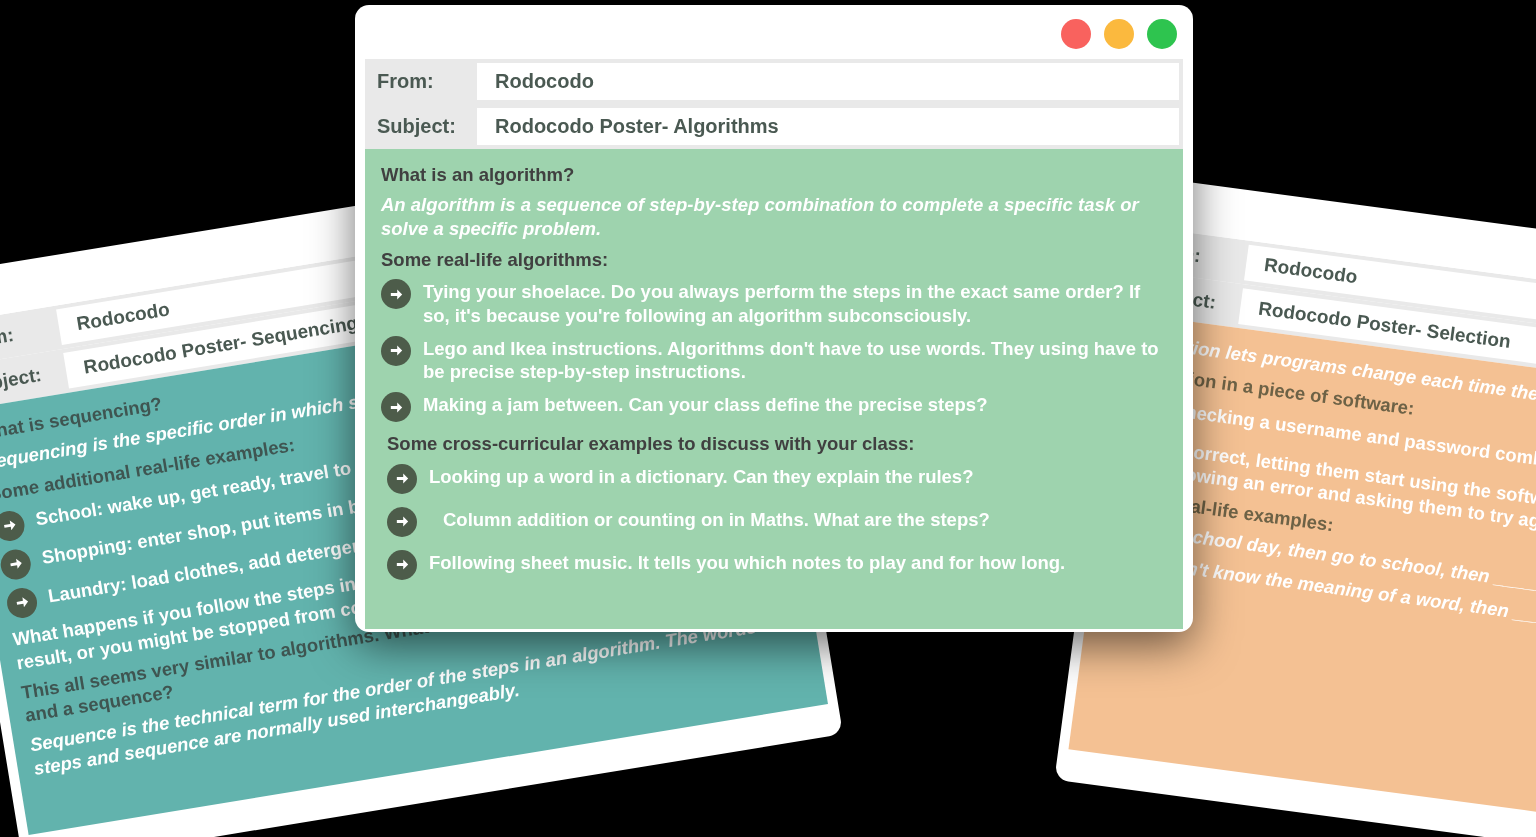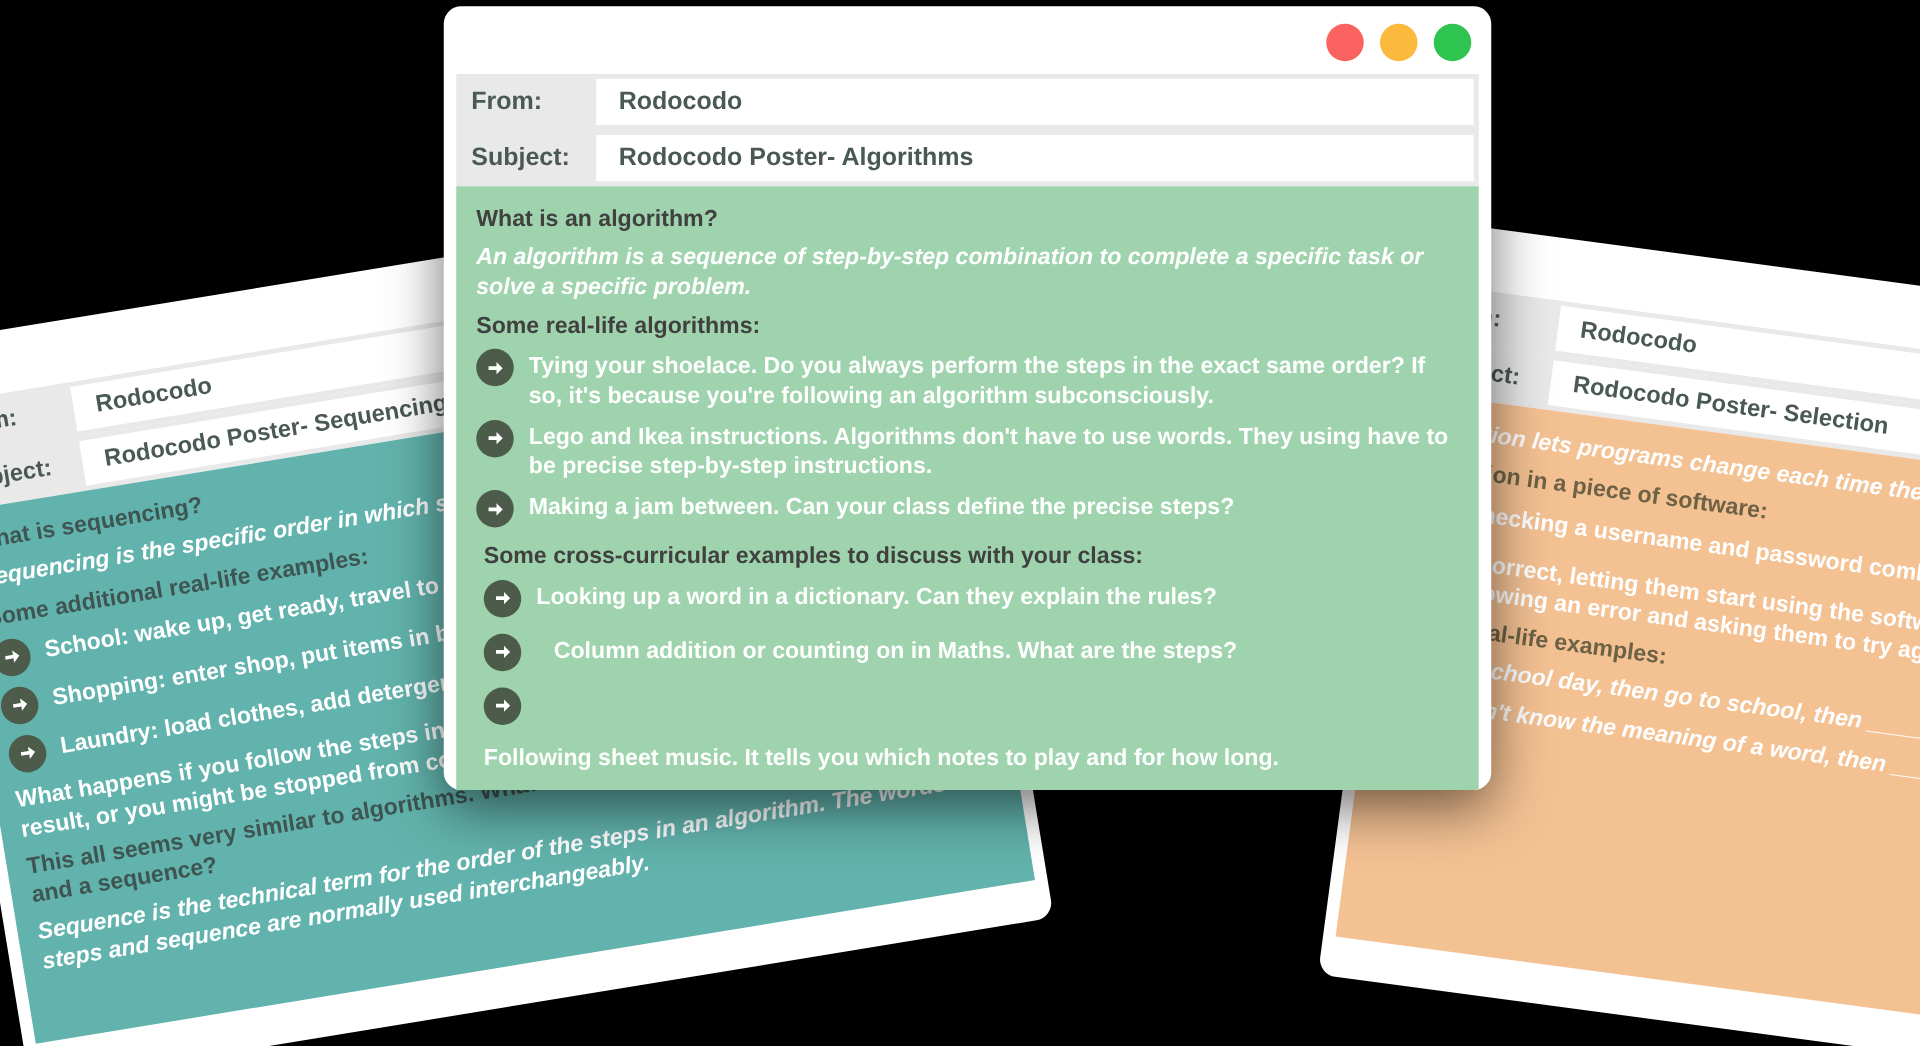--- a/index.html
+++ b/index.html
@@ -216,21 +216,21 @@
         <span class="txt">Looking up a word in a dictionary. Can they explain the rules?</span>
       </div>
       <div class="bullet" style="margin-bottom:12px;padding-left:6px;gap:26px;">
         <span class="dot">
           <svg width="17" height="17" viewBox="0 0 24 24">
               <path d="M4 10h9V5l7 7-7 7v-5H4z" fill="#fff"></path>
             </svg>
         </span>
         <span class="txt">Column addition or counting on in Maths. What are the steps?</span>
       </div>
-      <div class="bullet" style="padding-left:6px;flex-direction:column;">
+      <div class="bullet" style="padding-left:6px;">
         <span class="dot">
           <svg width="17" height="17" viewBox="0 0 24 24">
               <path d="M4 10h9V5l7 7-7 7v-5H4z" fill="#fff"></path>
             </svg>
         </span>
         <span class="txt">Following sheet music. It tells you which notes to play and for how long.</span>
       </div>
     </div>
   </div>
 

